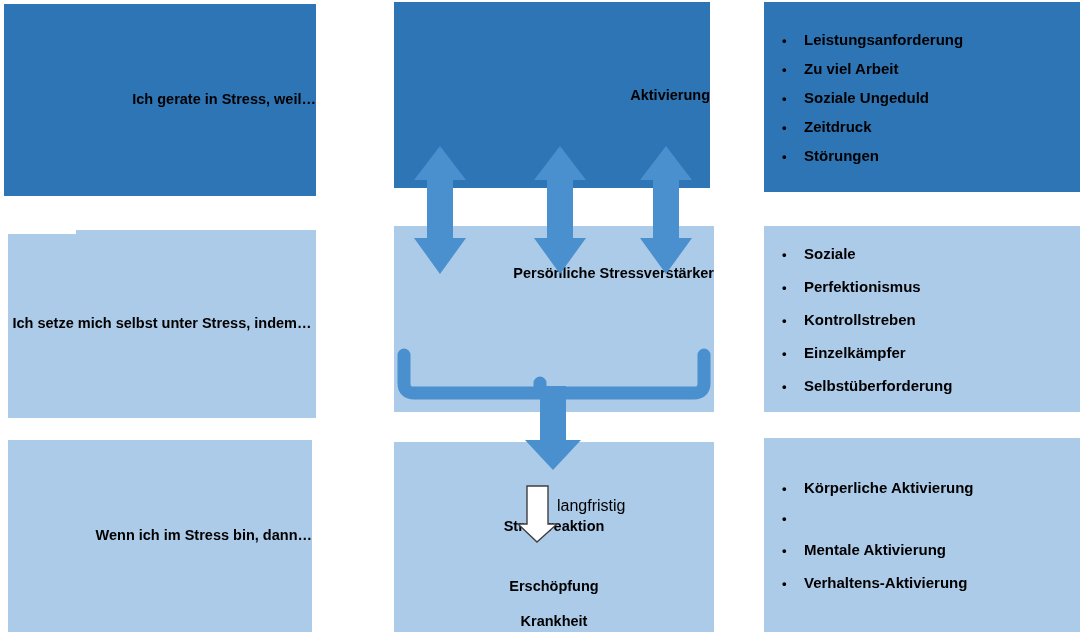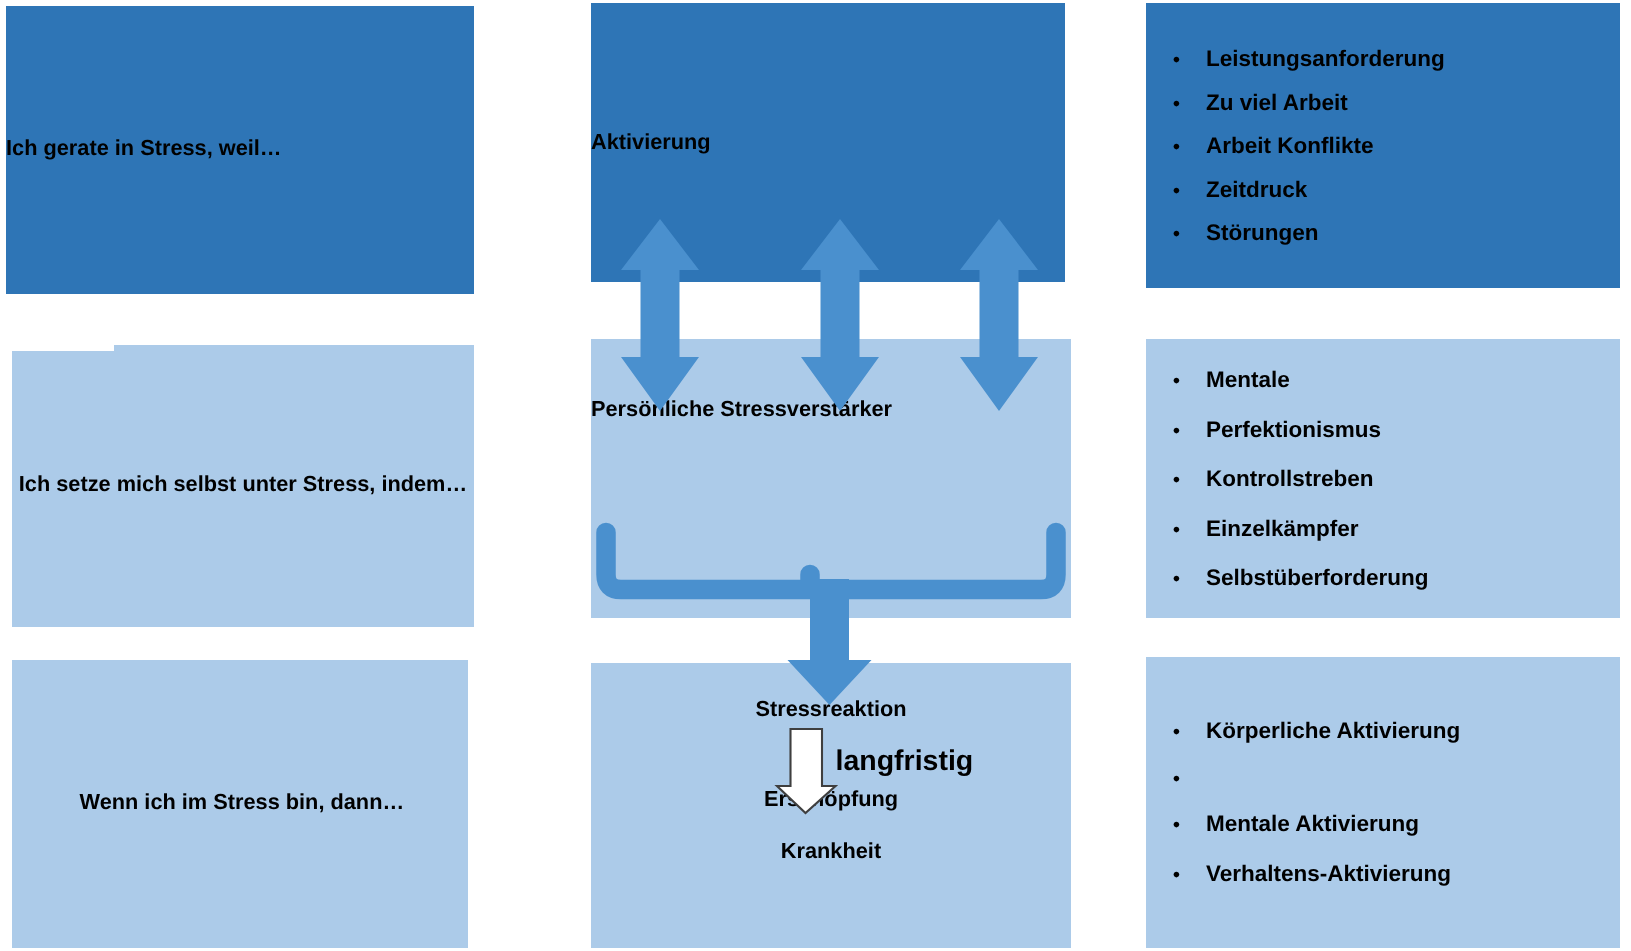--- a/index.html
+++ b/index.html
@@ -15,21 +15,21 @@
     width: 1087px;
     height: 634px;
     overflow: hidden;
     background: #ffffff;
   }
   .box {
     position: absolute;
     box-sizing: border-box;
     display: flex;
     align-items: center;
-    justify-content: flex-start;
+    justify-content: flex-end;
     text-align: center;
     color: #000000;
     font-weight: bold;
     font-size: 14.5px;
     line-height: 1.35;
   }
   .box.dark { background: #2E75B6; }
   .box.light { background: #ACCBE9; }
 
   
@@ -86,23 +86,23 @@
   #arrows {
     position: absolute;
     left: 0; top: 0;
     width: 1087px; height: 634px;
     pointer-events: none;
   }
   .langfristig-label {
     position: absolute;
     left: 557px;
     top: 497px;
-    font-size: 19px;
+    font-size: 16px;
     color: #000;
-    font-weight: bold;
+    font-weight: normal;
     text-align: right;
   }
 </style>
 </head>
 <body>
 
 <div id="canvas">
 
   <div class="box dark" id="box-left-1">
     <span>Ich gerate in Stress, weil…</span>
@@ -138,36 +138,36 @@
     <div class="bullet-row">
       <span class="bullet-dot">•</span>
       <span>Leistungsanforderung</span>
     </div>
     <div class="bullet-row">
       <span class="bullet-dot">•</span>
       <span>Zu viel Arbeit</span>
     </div>
     <div class="bullet-row">
       <span class="bullet-dot">•</span>
-      <span>Arbeit Konflikte</span>
+      <span>Soziale Ungeduld</span>
     </div>
     <div class="bullet-row">
       <span class="bullet-dot">•</span>
       <span>Zeitdruck</span>
     </div>
     <div class="bullet-row">
       <span class="bullet-dot">•</span>
       <span>Störungen</span>
     </div>
   </div>
 
   <div class="bullet-box" id="box-right-2">
     <div class="bullet-row">
       <span class="bullet-dot">•</span>
-      <span>Mentale</span>
+      <span>Soziale</span>
     </div>
     <div class="bullet-row">
       <span class="bullet-dot">•</span>
       <span>Perfektionismus</span>
     </div>
     <div class="bullet-row">
       <span class="bullet-dot">•</span>
       <span>Kontrollstreben</span>
     </div>
     <div class="bullet-row">

